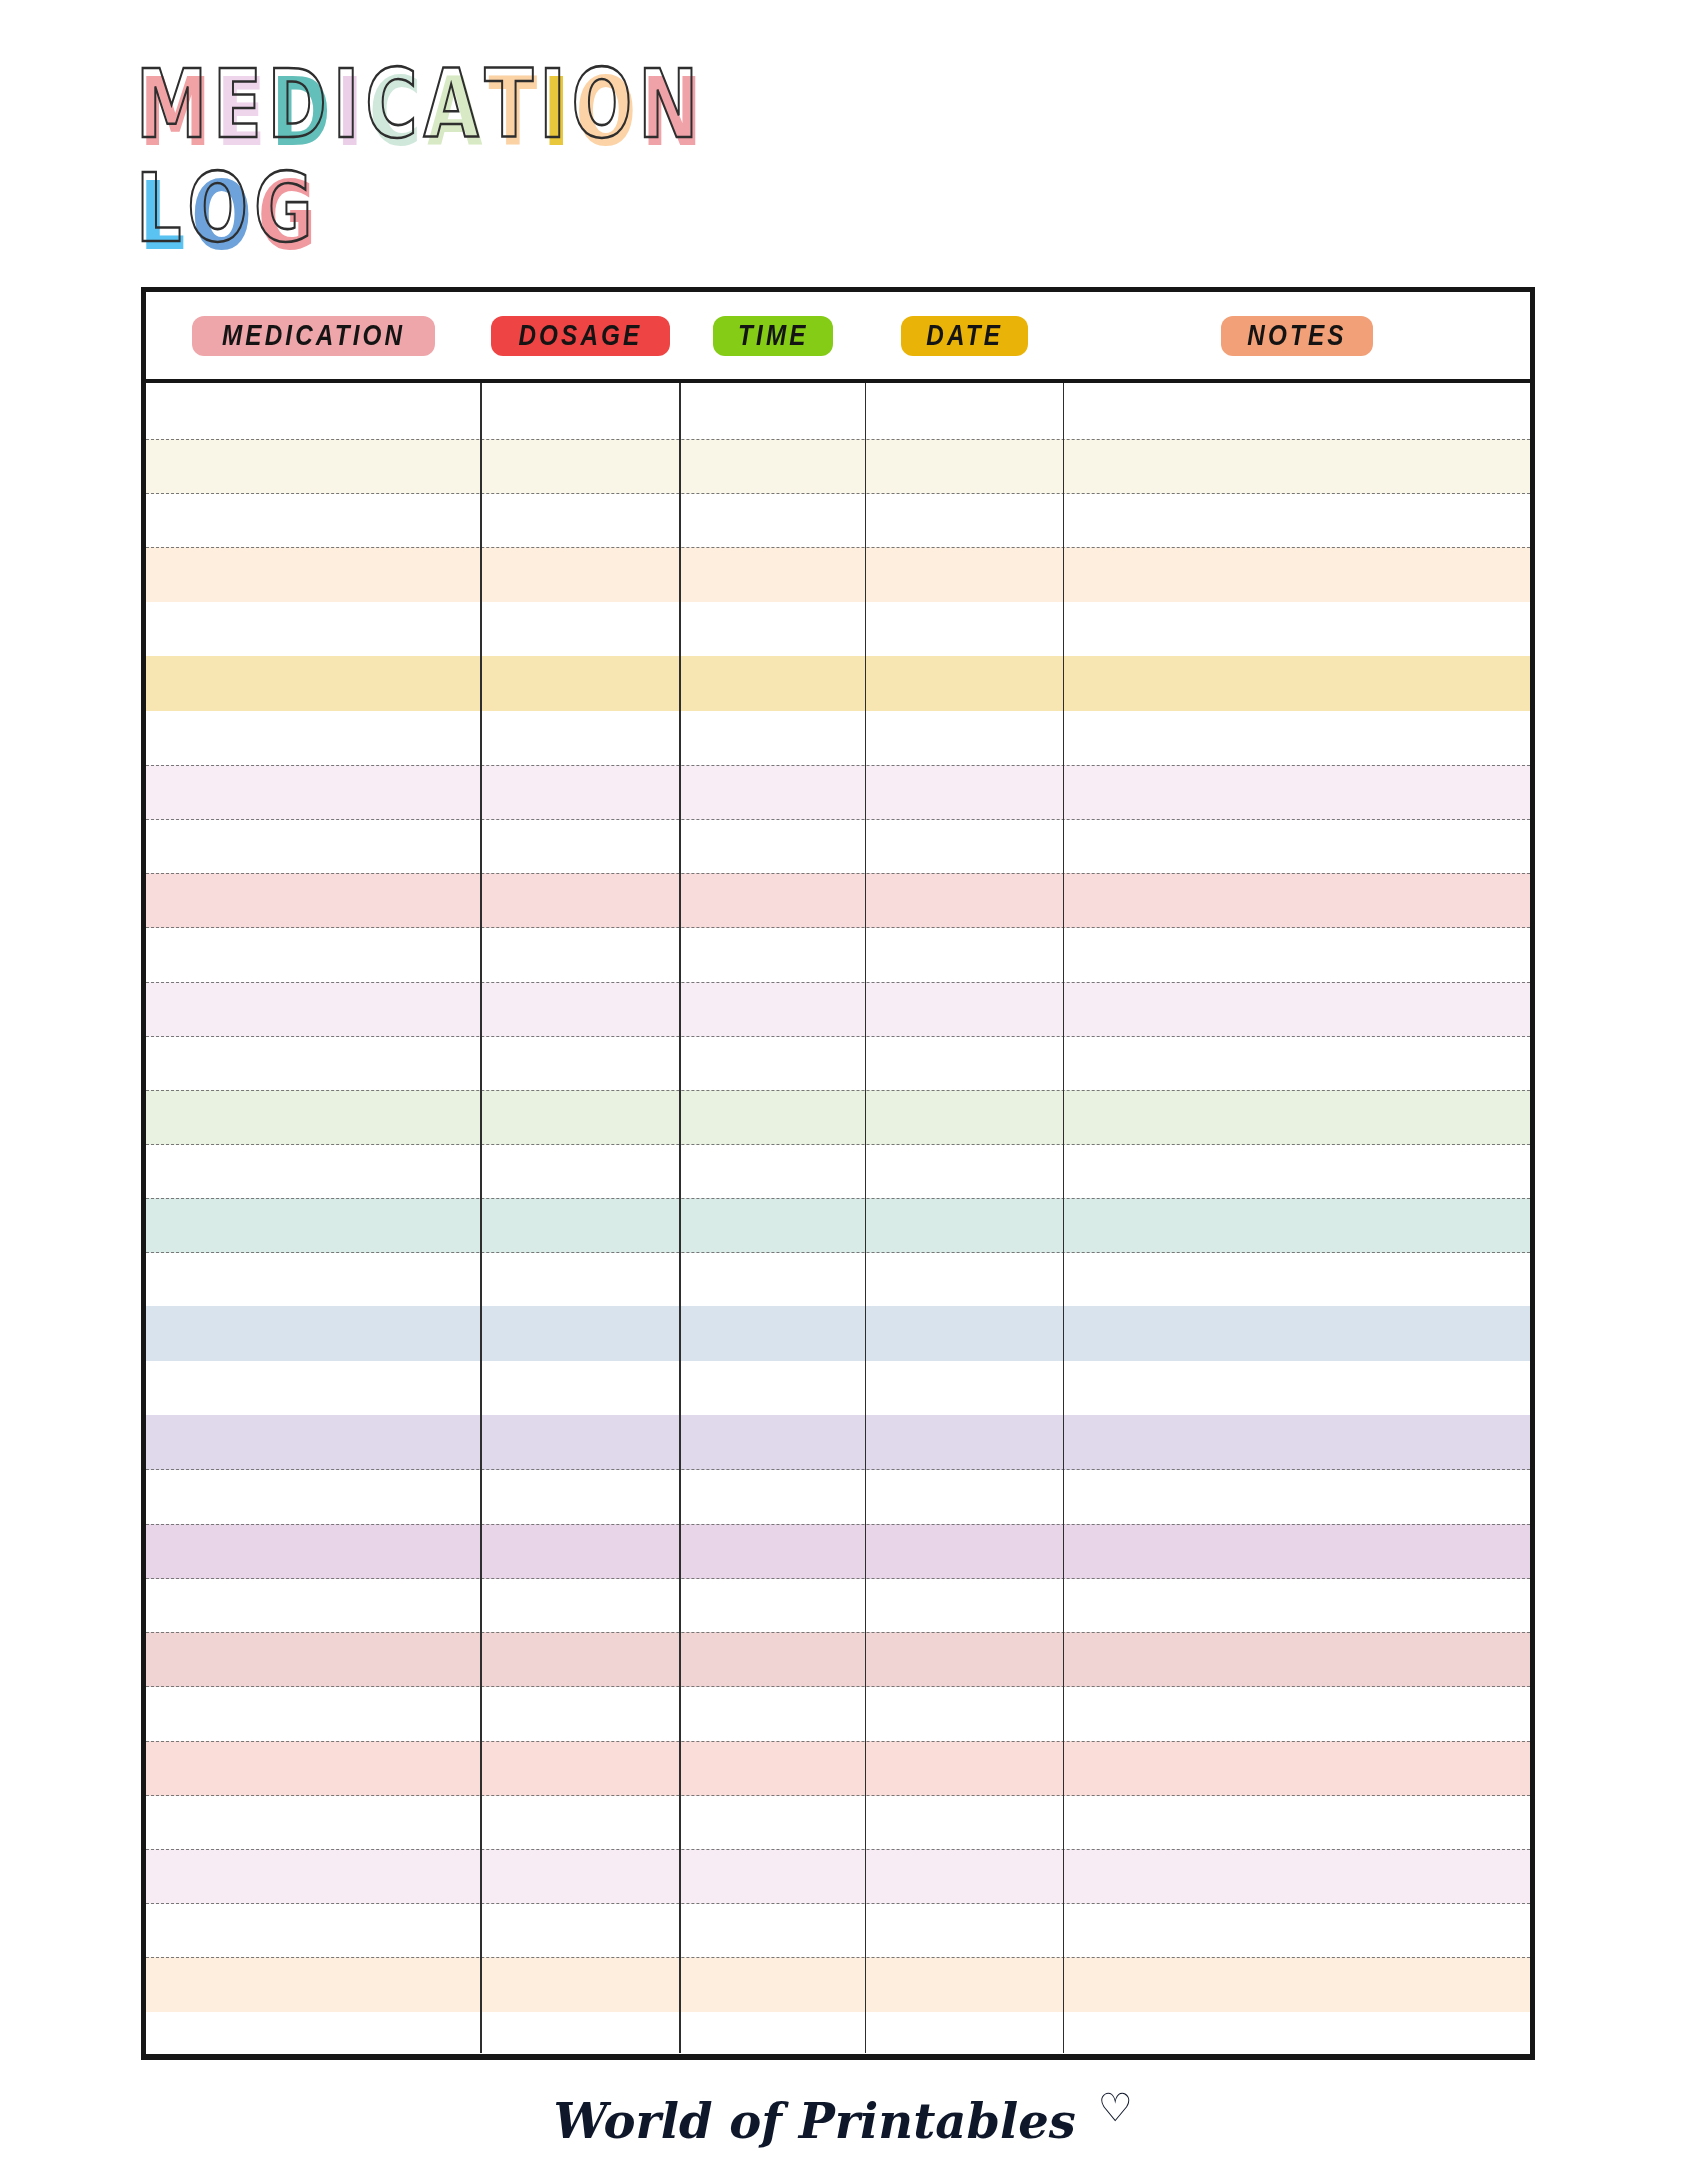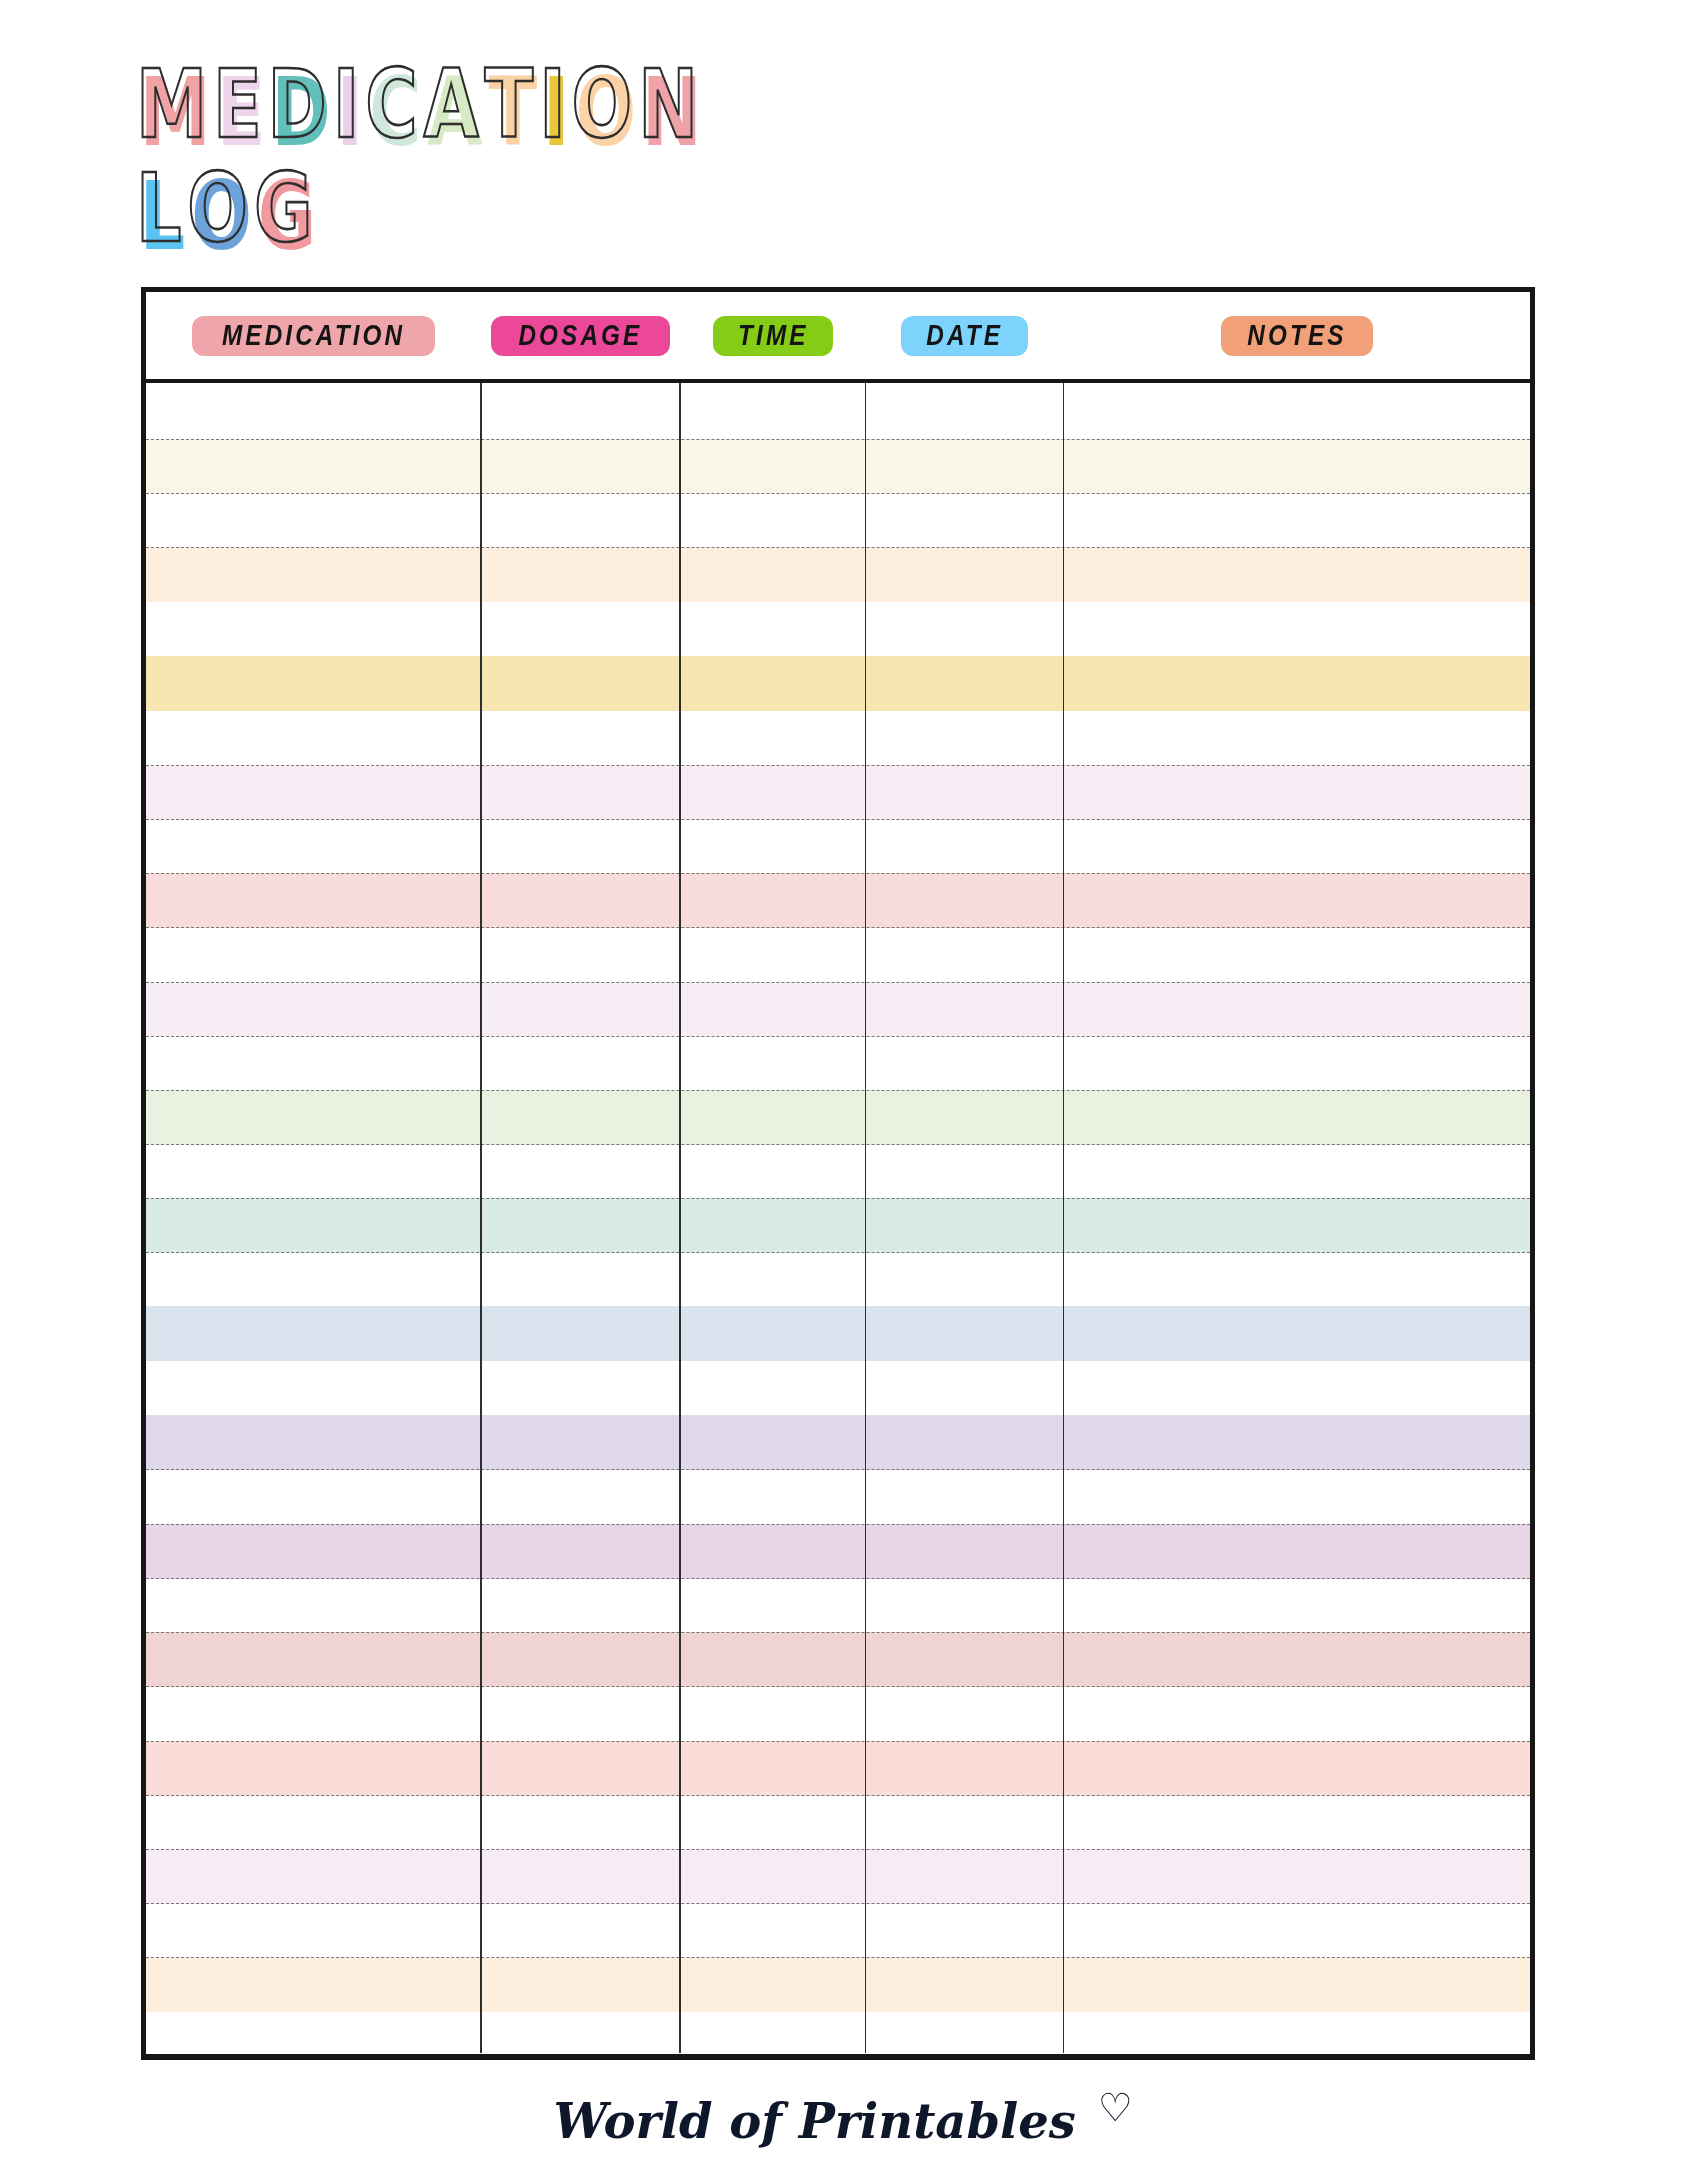--- a/index.html
+++ b/index.html
@@ -83,31 +83,31 @@
   </div>
 
   <div class="log-table">
     <div class="thead" id="thead">
         <div class="hcell" style="width: 24.2%;">
           <div class="pill" style="background: rgb(239, 166, 170);">
             <span class="pill-label">MEDICATION</span>
           </div>
         </div>
         <div class="hcell" style="width: 14.4%;">
-          <div class="pill" style="background: #ec4899;">
+          <div class="pill" style="background: #ef4444;">
             <span class="pill-label">DOSAGE</span>
           </div>
         </div>
         <div class="hcell" style="width: 13.4%;">
           <div class="pill" style="background: #84cc16;">
             <span class="pill-label">TIME</span>
           </div>
         </div>
         <div class="hcell" style="width: 14.3%;">
-          <div class="pill" style="background: #7dd3fc;">
+          <div class="pill" style="background: #eab308;">
             <span class="pill-label">DATE</span>
           </div>
         </div>
         <div class="hcell" style="width: 33.7%;">
           <div class="pill" style="background: rgb(242, 160, 119);">
             <span class="pill-label">NOTES</span>
           </div>
         </div>
       </div>
     <div class="tbody" id="tbody">

